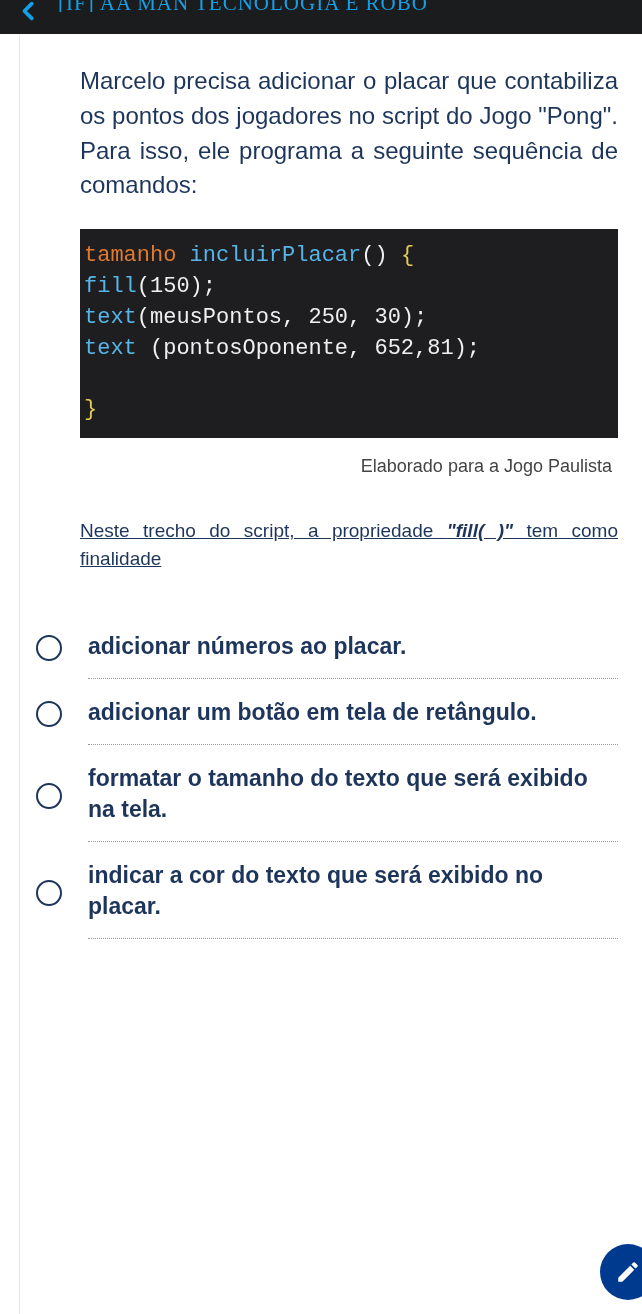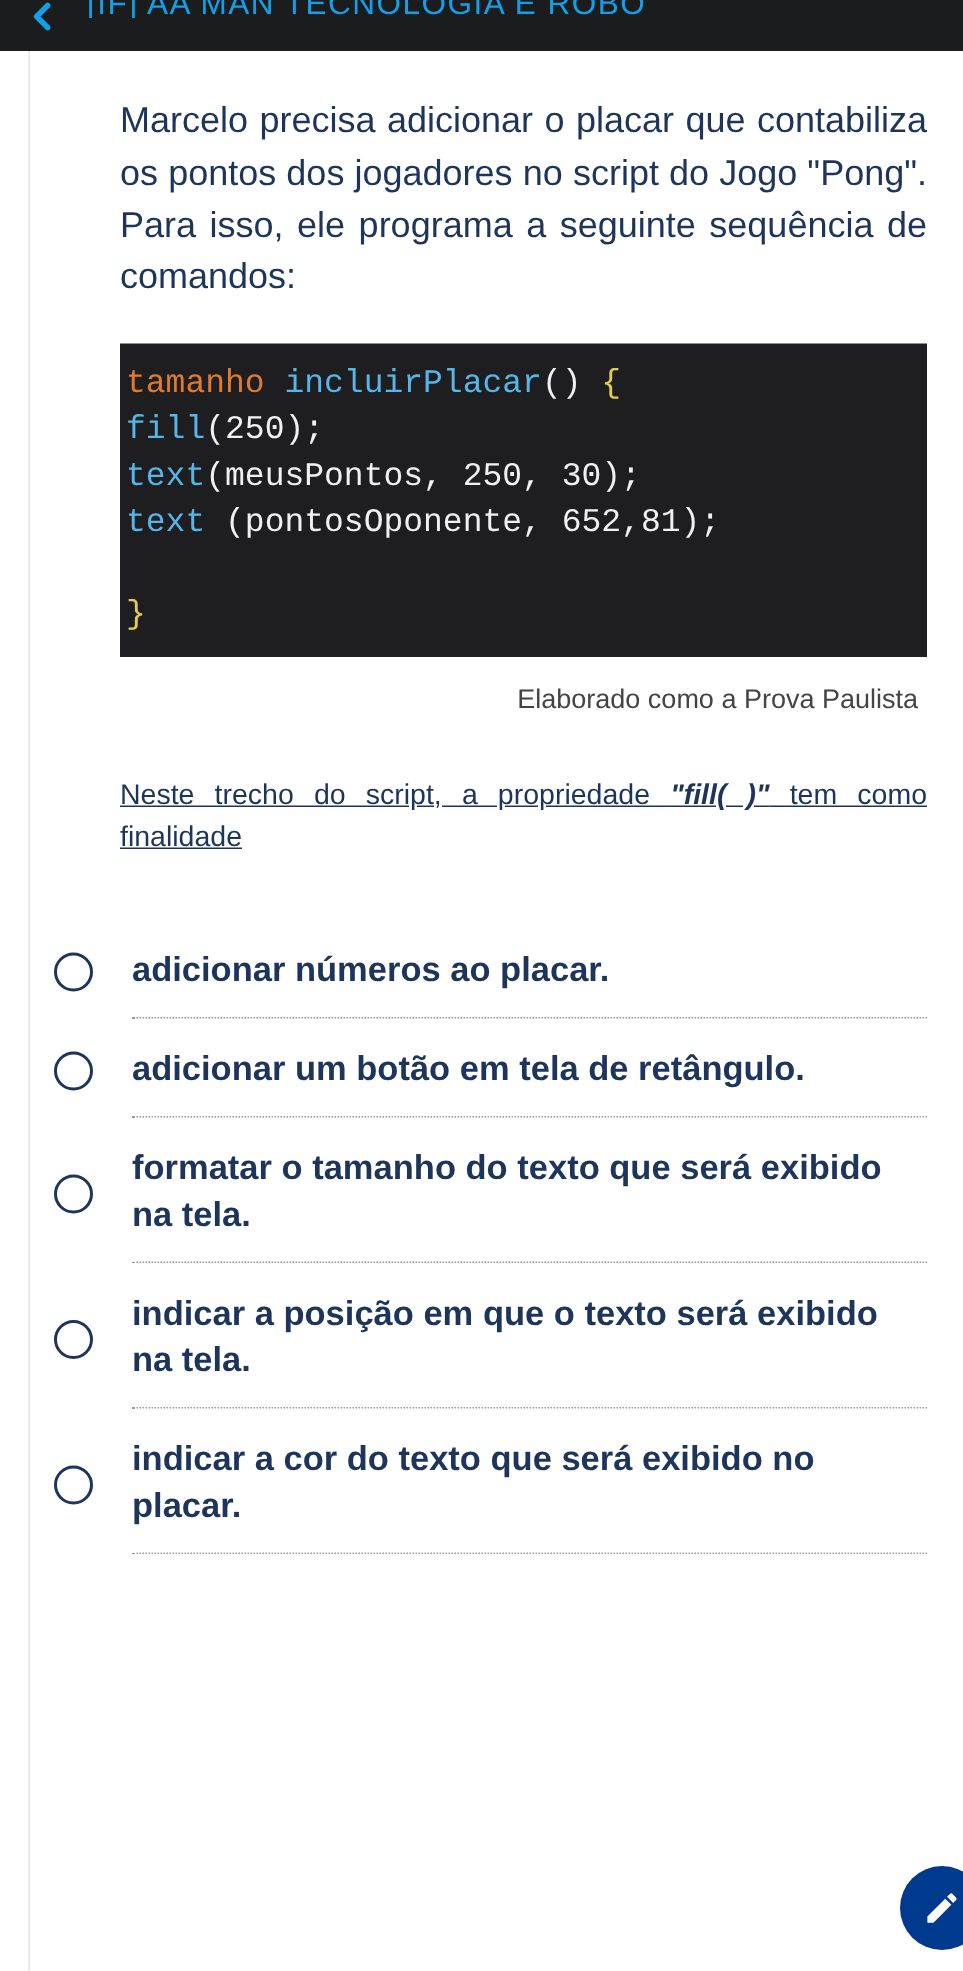--- a/index.html
+++ b/index.html
@@ -1,17 +1,17 @@
 <!DOCTYPE html>
 <html><head>
 <meta charset="utf-8">
 <style>
   * { box-sizing: border-box; margin: 0; padding: 0; }
   html, body { width: 642px; height: 1314px; font-family: Arial, Helvetica, sans-serif; background: #fff; overflow: hidden; }
-  .top-bar { height: 34px; background: #1b1c1d; display: flex; align-items: flex-start; padding: 0 18px; }
+  .top-bar { height: 34px; background: #1b1c1d; display: flex; align-items: flex-start; padding: 0 18px; font-family: Liberation Serif, serif; }
   .back-btn { width: 40px; height: 34px; display: flex; align-items: flex-start; justify-content: flex-start; }
   .back-btn svg { width: 22px; height: 22px; }
   .top-title { flex: 1; color: #14a0e8; font-size: 21px; letter-spacing: 1px; font-weight: 400; white-space: nowrap; overflow: hidden; line-height: 18px; position: relative; top: -6px; }
   .content-wrap { height: 1280px; overflow: hidden; position: relative; display: flex; }
   .left-gutter { width: 20px; border-right: 1px solid #e6e6e6; }
   .content { flex: 1; padding: 30px 24px 0 60px; color: #1e355b; overflow: hidden; }
   .q-text { font-size: 24px; line-height: 1.45; text-align: justify; margin-bottom: 26px; }
   .code-block { background: #1e1d20; color: #e8e8e8; font-family: "Courier New", monospace; font-size: 22px; line-height: 1.4; padding: 12px 4px 12px 4px; white-space: pre; overflow: hidden; }
   .code-block .kw { color: #e07a2f; }
   .code-block .fn { color: #56b6e8; }
@@ -45,27 +45,27 @@
   <div class="top-title">[IF] AA MAN TECNOLOGIA E ROBÓ</div>
 </div>
 
 <div class="content-wrap">
   <div class="left-gutter"></div>
   <div class="content">
 
     <p class="q-text">Marcelo precisa adicionar o placar que contabiliza os pontos dos jogadores no script do Jogo "Pong". Para isso, ele programa a seguinte sequência de comandos:</p>
 
     <div class="code-block"><span class="kw">tamanho</span><span class="fn"> incluirPlacar</span><span class="pn">() </span><span class="br">{</span>
-<span class="fn">fill</span><span class="pn">(250);</span>
+<span class="fn">fill</span><span class="pn">(150);</span>
 <span class="fn">text</span><span class="pn">(meusPontos, 250, 30);</span>
 <span class="fn">text </span><span class="pn">(pontosOponente, 652,81);</span>
 
 <span class="br">}</span></div>
 
-    <div class="credit">Elaborado como a Prova Paulista</div>
+    <div class="credit">Elaborado para a Jogo Paulista</div>
 
     <p class="q-text2">
       <span>Neste trecho do script, a propriedade </span><span class="bold">"fill( )"</span><span> tem como finalidade</span>
     </p>
 
     <div class="options">
       <div class="option">
         <div class="radio"></div>
         <div class="opt-text-wrap">
           <div class="opt-text">adicionar números ao placar.</div>
@@ -74,26 +74,20 @@
       <div class="option">
         <div class="radio"></div>
         <div class="opt-text-wrap">
           <div class="opt-text">adicionar um botão em tela de retângulo.</div>
         </div>
       </div>
       <div class="option">
         <div class="radio"></div>
         <div class="opt-text-wrap">
           <div class="opt-text">formatar o tamanho do texto que será exibido na tela.</div>
-        </div>
-      </div>
-      <div class="option">
-        <div class="radio"></div>
-        <div class="opt-text-wrap">
-          <div class="opt-text">indicar a posição em que o texto será exibido na tela.</div>
         </div>
       </div>
       <div class="option">
         <div class="radio"></div>
         <div class="opt-text-wrap">
           <div class="opt-text">indicar a cor do texto que será exibido no placar.</div>
         </div>
       </div>
     </div>
 

